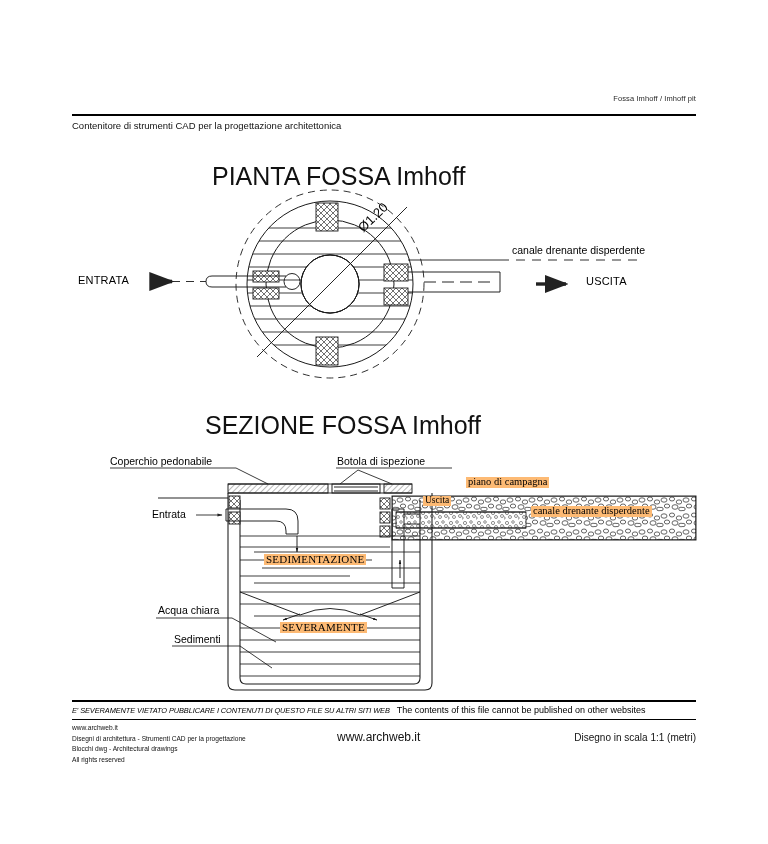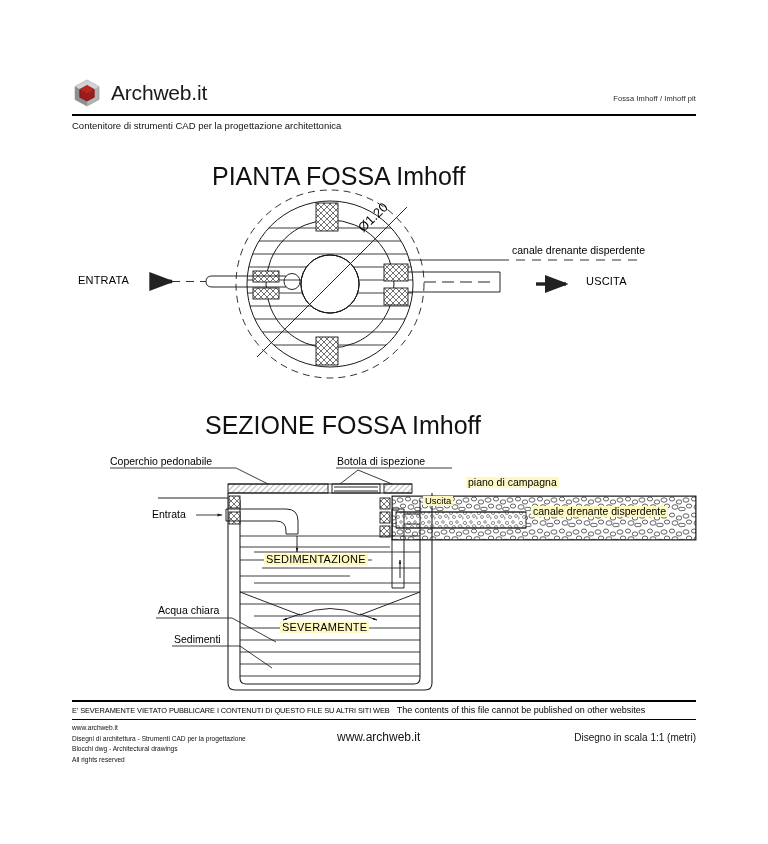--- a/index.html
+++ b/index.html
@@ -101,22 +101,23 @@
     position: absolute;
     white-space: nowrap;
     color: #000;
     line-height: 1;
   }
   .lbl-md   { font-size: 10.5px; }
   .lbl-sm   { font-size: 9.5px; }
   .lbl-cap  { font-size: 11px; letter-spacing: 0.2px; }
 
   .onwhite {
-    background: #fef9c3;
+    background: #fdba74;
     padding: 0 2px;
+    font-family: Liberation Serif, serif;
   }
 
   .dimtext {
     position: absolute;
     font-size: 13px;
     transform: rotate(-44deg);
     transform-origin: left center;
     color: #000;
   }
 
@@ -136,21 +137,21 @@
     background: #000;
   }
   .footer-warn {
     position: absolute;
     left: 0;
     top: 5px;
     width: 624px;
     font-size: 7.4px;
     white-space: nowrap;
   }
-  .footer-warn .it { letter-spacing: -0.08px; }
+  .footer-warn .it { letter-spacing: -0.08px; font-style: italic; }
   .footer-warn .en { font-size: 9px; margin-left: 7px; }
   .footer-rule2 {
     position: absolute;
     left: 0;
     top: 19px;
     width: 624px;
     height: 1.3px;
     background: #000;
   }
   .footer-cols {
@@ -185,32 +186,20 @@
     white-space: nowrap;
   }
 </style>
 </head>
 <body>
 
 <div class="page">
 
   <div class="header">
 
-    <div class="logo-row">
-      <div class="logo-mark">
-        <svg width="30" height="30" viewBox="0 0 30 30">
-          <polygon points="15,2 27,8.5 27,21.5 15,28 3,21.5 3,8.5" fill="#b4b4b4" stroke="#8e8e8e" stroke-width="0.6"></polygon>
-          <polygon points="15,2 27,8.5 15,15 3,8.5" fill="#d2d2d2"></polygon>
-          <polygon points="3,8.5 15,15 15,28 3,21.5" fill="#8f8f8f"></polygon>
-          <polygon points="15,7.5 22.2,11.4 22.2,19.2 15,23.1 7.8,19.2 7.8,11.4" fill="#9c1c1c" stroke="#6d0f0f" stroke-width="0.7"></polygon>
-          <polygon points="15,7.5 22.2,11.4 15,15.3 7.8,11.4" fill="#b52626"></polygon>
-        </svg>
-      </div>
-      <div class="logo-brand">Archweb.it</div>
-    </div>
 
     <div class="header-right">Fossa Imhoff  /  Imhoff pit</div>
 
     <div class="rule-thick"></div>
 
     <div class="tagline">Contenitore di strumenti CAD per la progettazione architettonica</div>
   </div>
 
   <div class="draw-title" id="title-plan">PIANTA FOSSA Imhoff</div>
   <div class="draw-title" id="title-section">SEZIONE FOSSA Imhoff</div>

